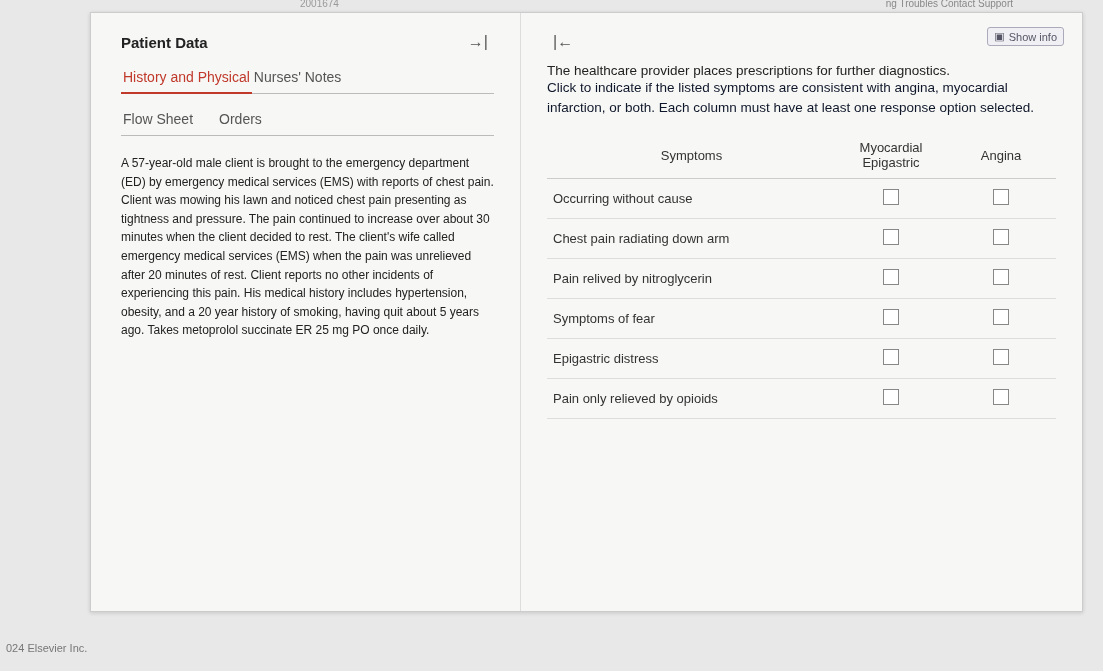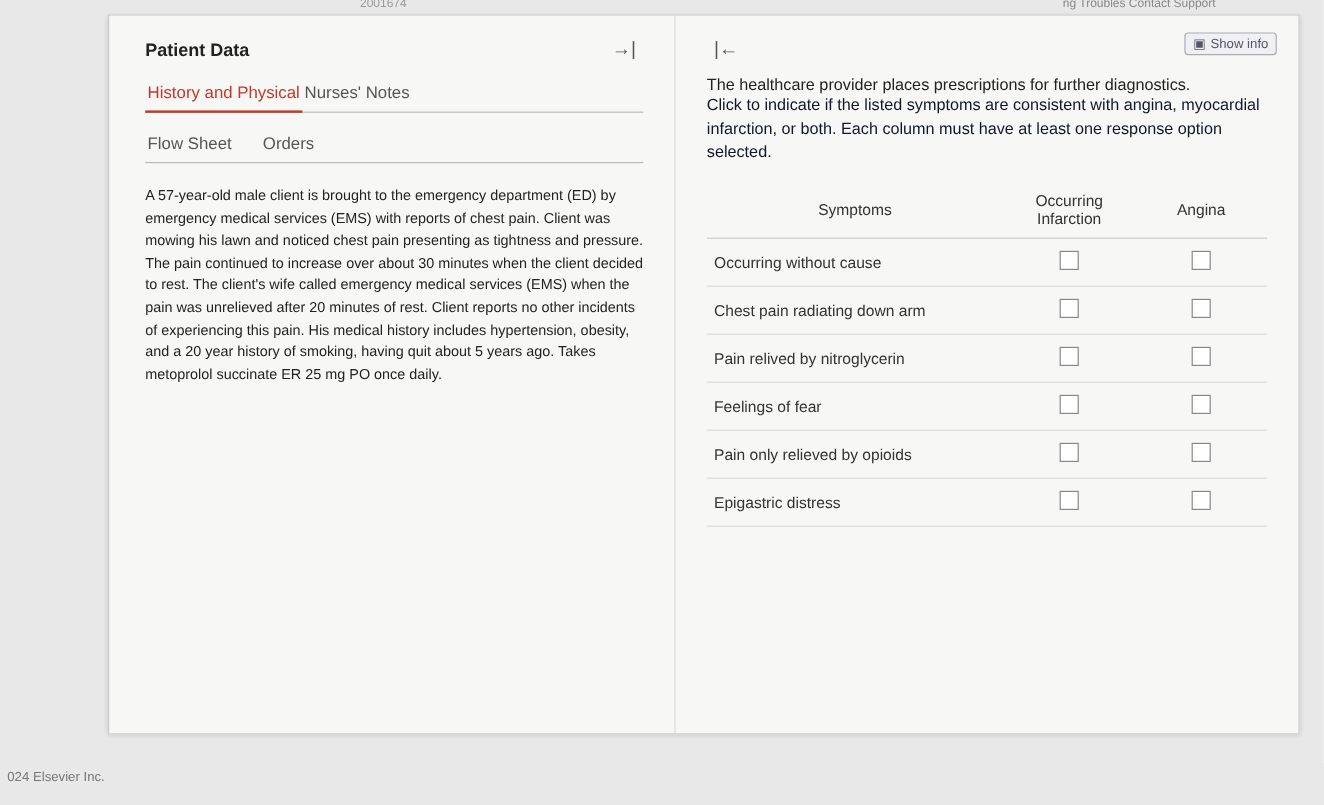--- a/index.html
+++ b/index.html
@@ -14,21 +14,21 @@
   .page {
     background: #f7f7f5;
     margin: 12px 20px 0 90px;
     border: 1px solid #ccc;
     display: flex;
     min-height: 600px;
     position: relative;
     box-shadow: 0 1px 4px rgba(0,0,0,0.15);
   }
   .left-pane {
-    width: 472px;
+    width: 430px;
     padding: 18px 26px 18px 30px;
     border-right: 1px solid #ddd;
     display: flex;
     flex-direction: column;
   }
   .right-pane {
     flex: 1;
     padding: 18px 26px 18px 26px;
     display: flex;
     flex-direction: column;
@@ -199,52 +199,52 @@
       <span>Show info</span>
     </div>
 
     <div class="instruction1">The healthcare provider places prescriptions for further diagnostics.</div>
     <div class="instruction2">Click to indicate if the listed symptoms are consistent with angina, myocardial infarction, or both. Each column must have at least one response option selected.</div>
 
     <table class="symptom-table">
       <thead>
         <tr>
           <th>Symptoms</th>
-          <th class="col-mi">Occurring Infarction</th>
+          <th class="col-mi">Myocardial Epigastric</th>
           <th class="col-ang">Angina</th>
         </tr>
       </thead>
       <tbody>
         <tr>
           <td>Occurring without cause</td>
           <td class="chk"><span class="checkbox"></span></td>
           <td class="chk"><span class="checkbox"></span></td>
         </tr>
         <tr>
           <td>Chest pain radiating down arm</td>
           <td class="chk"><span class="checkbox"></span></td>
           <td class="chk"><span class="checkbox"></span></td>
         </tr>
         <tr>
           <td>Pain relived by nitroglycerin</td>
           <td class="chk"><span class="checkbox"></span></td>
           <td class="chk"><span class="checkbox"></span></td>
         </tr>
         <tr>
-          <td>Feelings of fear</td>
+          <td>Symptoms of fear</td>
+          <td class="chk"><span class="checkbox"></span></td>
+          <td class="chk"><span class="checkbox"></span></td>
+        </tr>
+        <tr>
+          <td>Epigastric distress</td>
           <td class="chk"><span class="checkbox"></span></td>
           <td class="chk"><span class="checkbox"></span></td>
         </tr>
         <tr>
           <td>Pain only relieved by opioids</td>
-          <td class="chk"><span class="checkbox"></span></td>
-          <td class="chk"><span class="checkbox"></span></td>
-        </tr>
-        <tr>
-          <td>Epigastric distress</td>
           <td class="chk"><span class="checkbox"></span></td>
           <td class="chk"><span class="checkbox"></span></td>
         </tr>
       </tbody>
     </table>
   </div>
 
 </div>
 
 <div class="footer">024 Elsevier Inc.</div>

